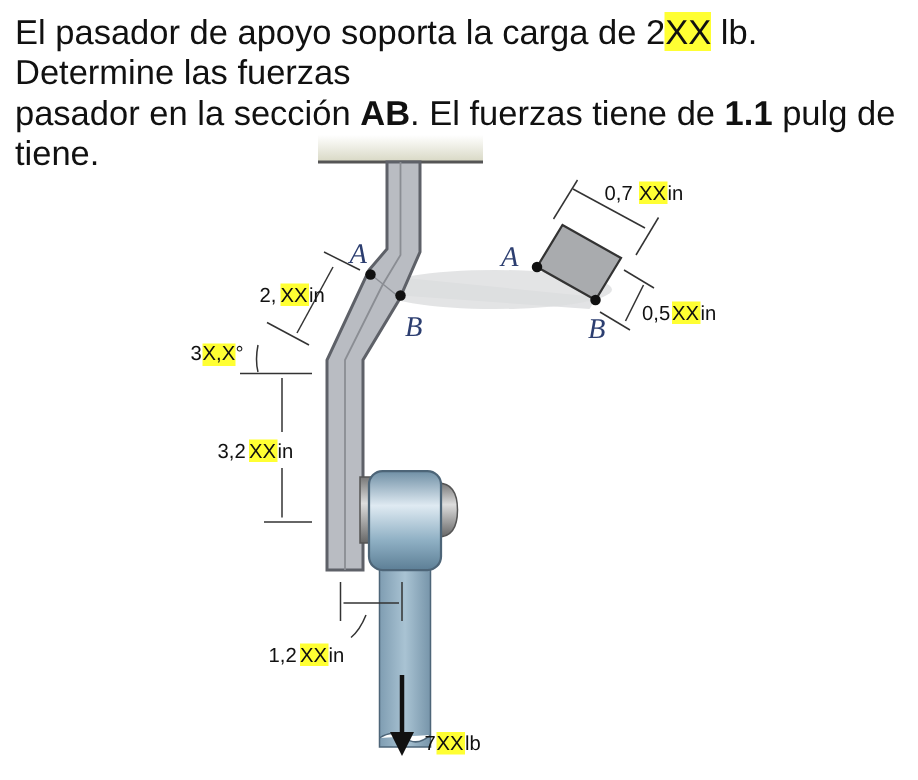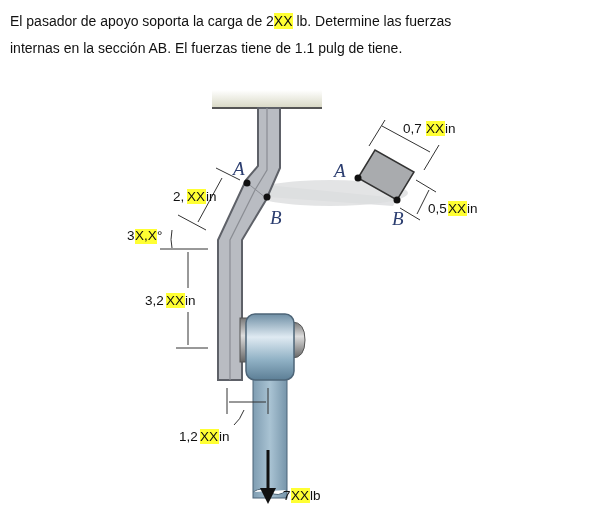--- a/index.html
+++ b/index.html
@@ -1,29 +1,29 @@
 <!DOCTYPE html>
 <html><head>
   <meta charset="utf-8">
   <style>
     html, body { margin: 0; padding: 0; background: #ffffff; }
     body { width: 612px; height: 520px; position: relative; overflow: hidden; font-family: "Liberation Sans", "DejaVu Sans", sans-serif; }
-    .problem { position: absolute; left: 10px; top: 8px; width: 600px; font-size: 14px; line-height: 27px; color: #111; }
-    .problem b { font-weight: normal; }
+    .problem { position: absolute; left: 10px; top: 8px; width: 600px; font-size: 23px; line-height: 27px; color: #111; }
+    .problem b { font-weight: bold; }
     .hl { background: #ffff33; }
     svg { position: absolute; left: 0; top: 0; }
     .lbl { font-family: "Liberation Sans", "DejaVu Sans", sans-serif; font-size: 13.5px; fill: #111; }
     .pt { font-family: "Liberation Serif", "DejaVu Serif", serif; font-style: italic; font-size: 19px; fill: #2c3e70; }
   </style>
 </head>
 <body>
 
 <div class="problem">
   <div><span>El pasador de apoyo soporta la carga de 2</span><span class="hl">XX</span><span> lb. Determine las fuerzas</span></div>
-  <div><span>internas en la sección </span><b>AB</b><span>. El fuerzas tiene de </span><b>1.1</b><span> pulg de tiene.</span></div>
+  <div><span>pasador en la sección </span><b>AB</b><span>. El fuerzas tiene de </span><b>1.1</b><span> pulg de tiene.</span></div>
 </div>
 
 <svg width="612" height="520" viewBox="0 0 612 520">
   <defs>
     <linearGradient id="ceil" x1="0" y1="0" x2="0" y2="1">
       <stop offset="0" stop-color="#ffffff"></stop>
       <stop offset="1" stop-color="#d8d8c4"></stop>
     </linearGradient>
     <linearGradient id="pinG" x1="0" y1="0" x2="0" y2="1">
       <stop offset="0" stop-color="#6f8fa5"></stop>

